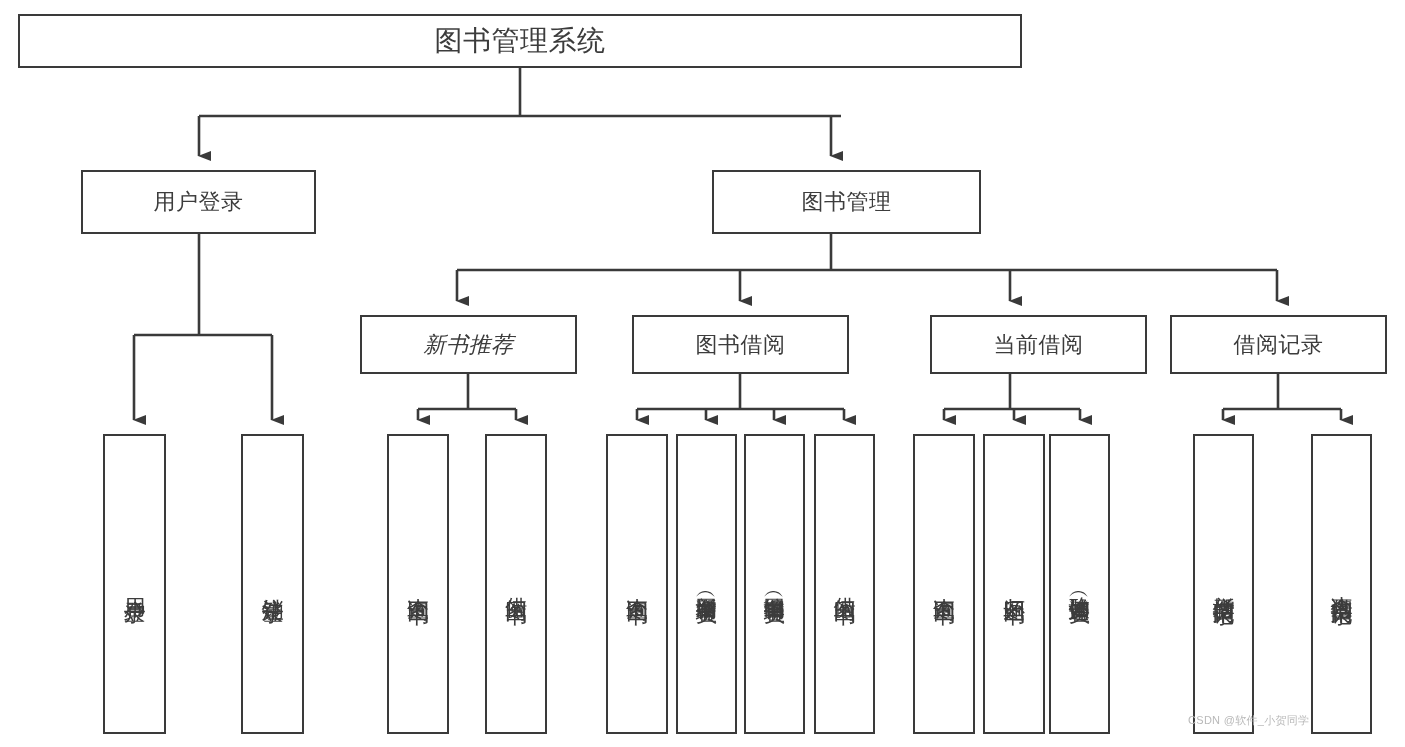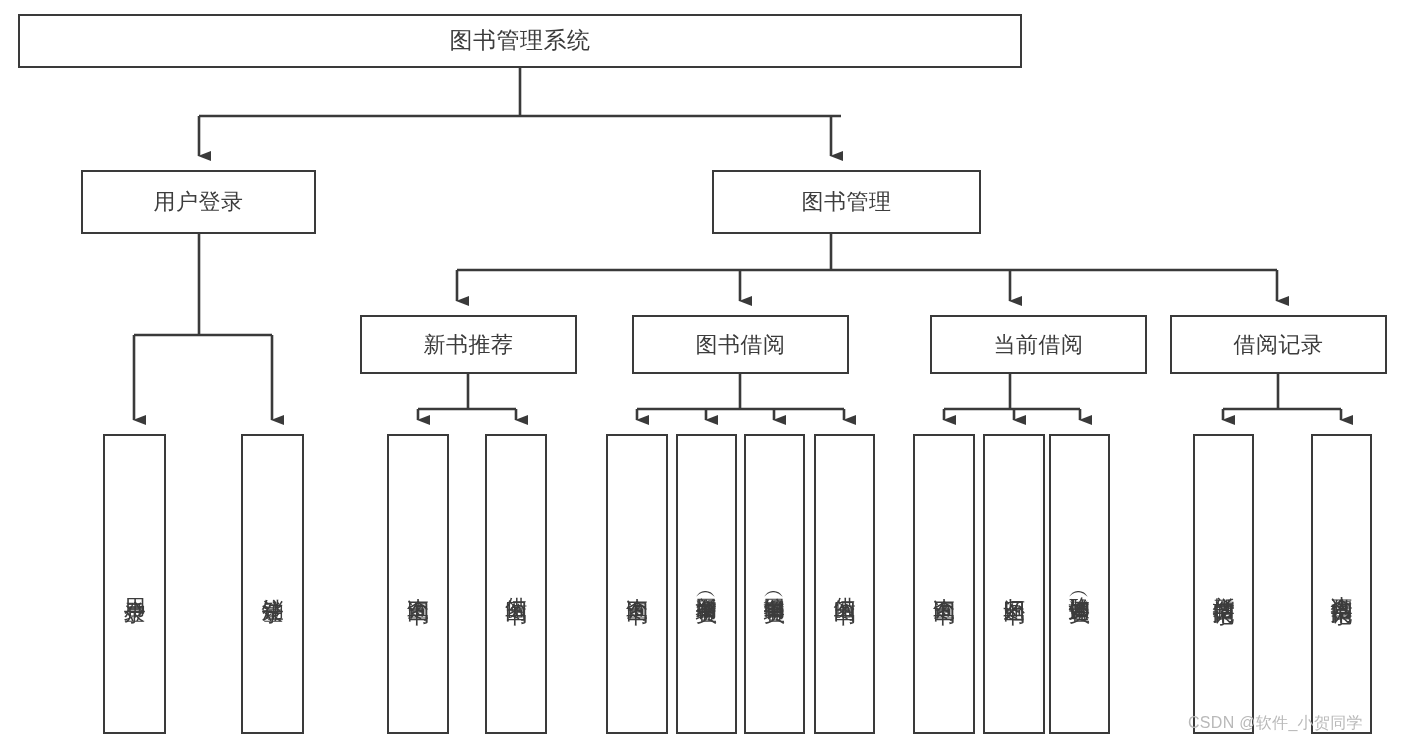--- a/index.html
+++ b/index.html
@@ -6,27 +6,27 @@
   body{width:1405px;height:747px;overflow:hidden;
        font-family:"Liberation Sans","DejaVu Sans",sans-serif;}
   #stage{position:relative;width:1405px;height:747px;background:#ffffff;}
   #wires{position:absolute;left:0;top:0;width:1405px;height:747px;}
   .node{position:absolute;box-sizing:border-box;background:#ffffff;
         border:2.5px solid #3a3a3a;display:flex;align-items:center;
         justify-content:center;}
   .node .lbl{color:#3c3c3c;line-height:1.18;text-align:center;
              letter-spacing:.5px;white-space:pre;}
   .h-node .lbl{font-size:22px;}
-  .root .lbl{font-size:23px;}
+  .root .lbl{font-size:28px;}
   .v-node{flex-direction:column;justify-content:center;}
   .v-node .lbl{writing-mode:vertical-rl;text-orientation:upright;
                font-size:22px;line-height:1.12;letter-spacing:2px;
                white-space:pre;height:auto;max-height:100%;}
   .v-node.tight .lbl{font-size:21px;letter-spacing:1px;}
-  #watermark{position:absolute;left:1188px;top:713px;font-size:16px;
+  #watermark{position:absolute;left:1188px;top:713px;font-size:11px;
              color:#b9b9b9;white-space:nowrap;letter-spacing:.3px;}
 </style>
 </head>
 <body>
 
 <div id="stage">
 
   <svg id="wires" viewBox="0 0 1405 747" xmlns="http://www.w3.org/2000/svg">
     <defs>
       <marker id="ah" markerWidth="11" markerHeight="13" refX="5.5" refY="12" orient="auto" markerUnits="userSpaceOnUse">
@@ -81,21 +81,21 @@
     <span class="lbl">图书管理系统</span>
   </div>
 
   <div class="node h-node" style="left:81px;top:170px;width:235px;height:64px;">
     <span class="lbl">用户登录</span>
   </div>
   <div class="node h-node" style="left:712px;top:170px;width:269px;height:64px;">
     <span class="lbl">图书管理</span>
   </div>
 
-  <div class="node h-node" style="left:360px;top:315px;width:217px;height:59px;">
+  <div class="node h-node" style="left:360px;top:315px;width:217px;height:59px;font-style:italic;">
     <span class="lbl">新书推荐</span>
   </div>
   <div class="node h-node" style="left:632px;top:315px;width:217px;height:59px;">
     <span class="lbl">图书借阅</span>
   </div>
   <div class="node h-node" style="left:902px;top:315px;width:217px;height:59px;margin-left:28px;">
     <span class="lbl">当前借阅</span>
   </div>
   <div class="node h-node" style="left:1170px;top:315px;width:217px;height:59px;">
     <span class="lbl">借阅记录</span>

